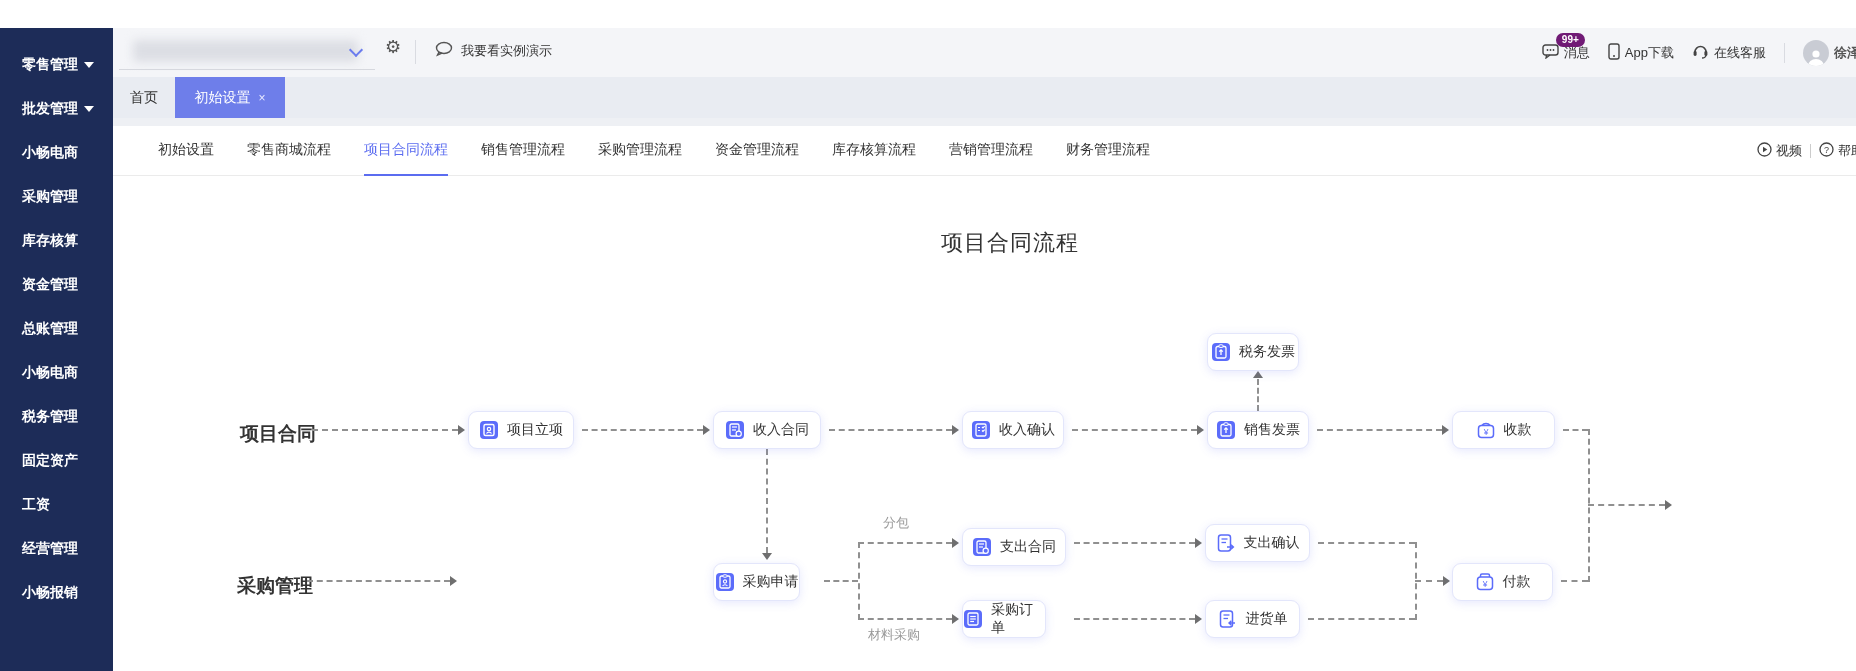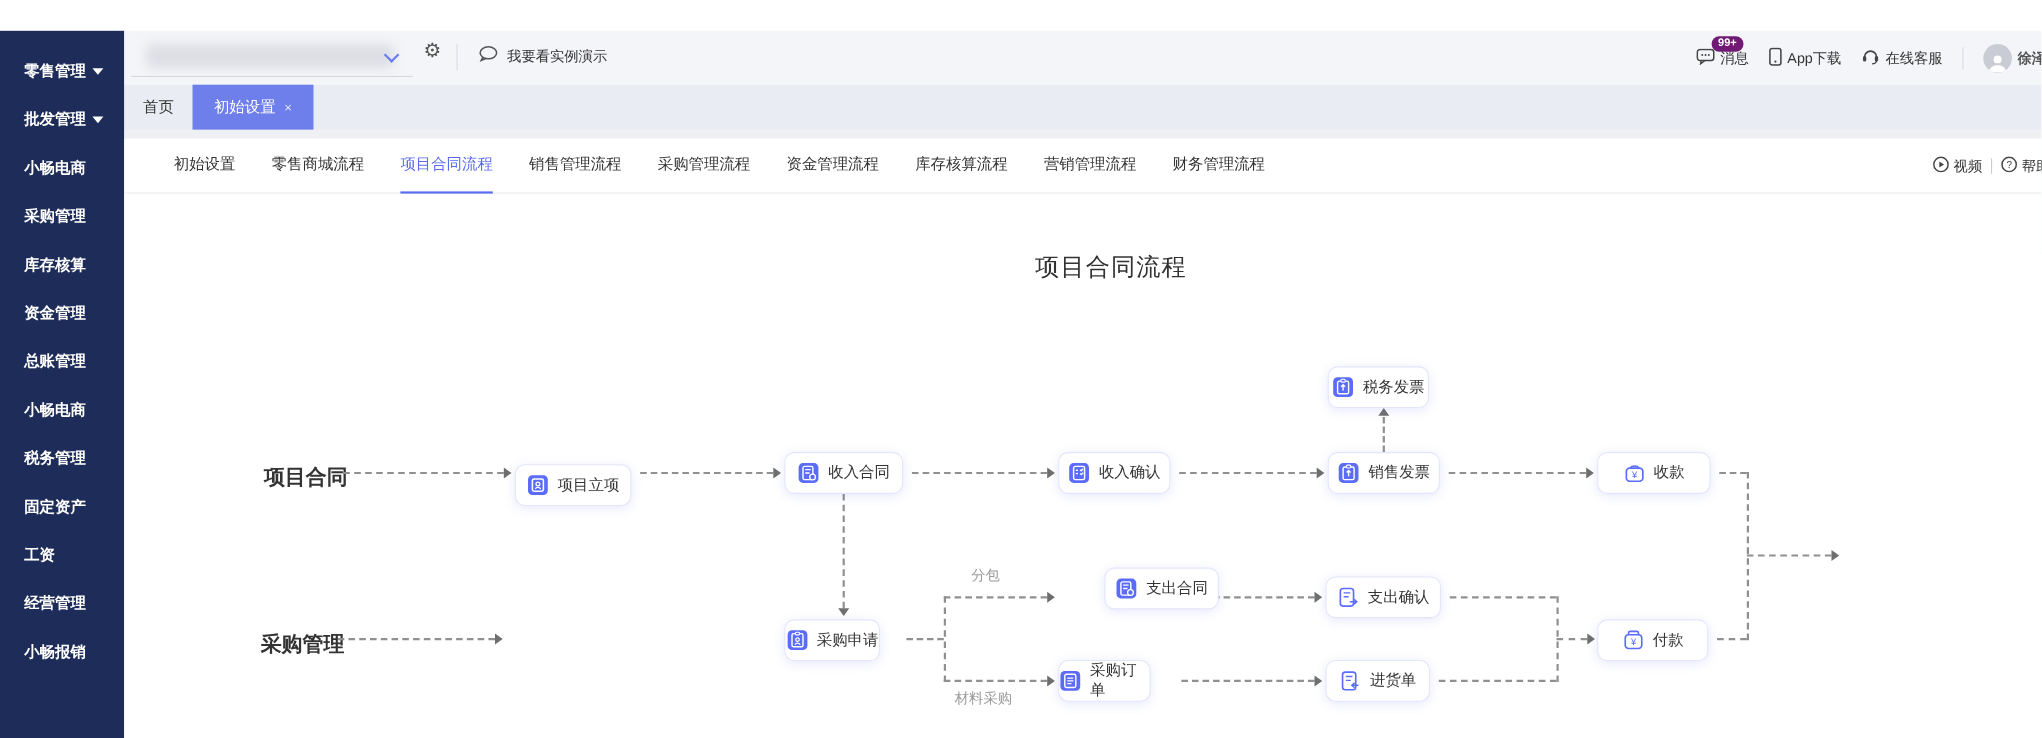--- a/index.html
+++ b/index.html
@@ -267,21 +267,21 @@
         <div class="vline" style="left:1302px; top:366px; height:78px;"></div>
         <div class="hline" style="left:1302px; top:404px; width:28px;"></div>
           <div class="arr-r" style="left:1330px; top:400px;"></div>
 
         <div class="hline" style="left:1450px; top:253px; width:25px;"></div>
         <div class="hline" style="left:1448px; top:404px; width:27px;"></div>
         <div class="vline" style="left:1475px; top:253px; height:153px;"></div>
         <div class="hline" style="left:1475px; top:328px; width:77px;"></div>
           <div class="arr-r" style="left:1552px; top:324px;"></div>
 
-        <div class="node" style="left:355px; top:235px; width:106px;margin-top:11px;">
+        <div class="node" style="left:355px; top:235px; width:106px;">
           <svg class="nicon" width="20" height="20" viewBox="0 0 20 20">
               <rect x="1" y="1" width="18" height="18" rx="4" fill="#5b6cfa"></rect>
               <rect x="5" y="4.5" width="10" height="11" rx="1.5" fill="none" stroke="#fff" stroke-width="1.4"></rect>
               <circle cx="10" cy="9" r="1.7" fill="none" stroke="#fff" stroke-width="1.2"></circle>
               <path d="M7.5 13.5 A2.8 2.5 0 0 1 12.5 13.5" fill="none" stroke="#fff" stroke-width="1.2"></path>
             </svg>
           <span>项目立项</span>
         </div>
         <div class="node" style="left:600px; top:235px; width:108px;">
           <svg class="nicon" width="20" height="20" viewBox="0 0 20 20">
@@ -333,21 +333,21 @@
         <div class="node" style="left:600px; top:387px; width:87px;">
           <svg class="nicon" width="20" height="20" viewBox="0 0 20 20">
               <rect x="1" y="1" width="18" height="18" rx="4" fill="#5b6cfa"></rect>
               <rect x="5" y="4" width="10" height="12" rx="1.5" fill="none" stroke="#fff" stroke-width="1.3"></rect>
               <rect x="8" y="2.8" width="4" height="2.4" rx="1" fill="#5b6cfa" stroke="#fff" stroke-width="1"></rect>
               <circle cx="10" cy="9.5" r="1.6" fill="none" stroke="#fff" stroke-width="1.1"></circle>
               <path d="M7.6 14 A2.7 2.4 0 0 1 12.4 14" fill="none" stroke="#fff" stroke-width="1.1"></path>
             </svg>
           <span>采购申请</span>
         </div>
-        <div class="node" style="left:849px; top:340px; width:104px;margin-left:42px;">
+        <div class="node" style="left:849px; top:352px; width:104px;">
           <svg class="nicon" width="20" height="20" viewBox="0 0 20 20">
               <rect x="1" y="1" width="18" height="18" rx="4" fill="#5b6cfa"></rect>
               <rect x="5" y="4" width="9" height="12" rx="1.5" fill="none" stroke="#fff" stroke-width="1.3"></rect>
               <line x1="7" y1="7" x2="12" y2="7" stroke="#fff" stroke-width="1.2"></line>
               <line x1="7" y1="10" x2="11" y2="10" stroke="#fff" stroke-width="1.2"></line>
               <circle cx="13.7" cy="13.7" r="2.6" fill="#5b6cfa" stroke="#fff" stroke-width="1.2"></circle>
             </svg>
           <span>支出合同</span>
         </div>
         <div class="node" style="left:1092px; top:348px; width:105px;">

